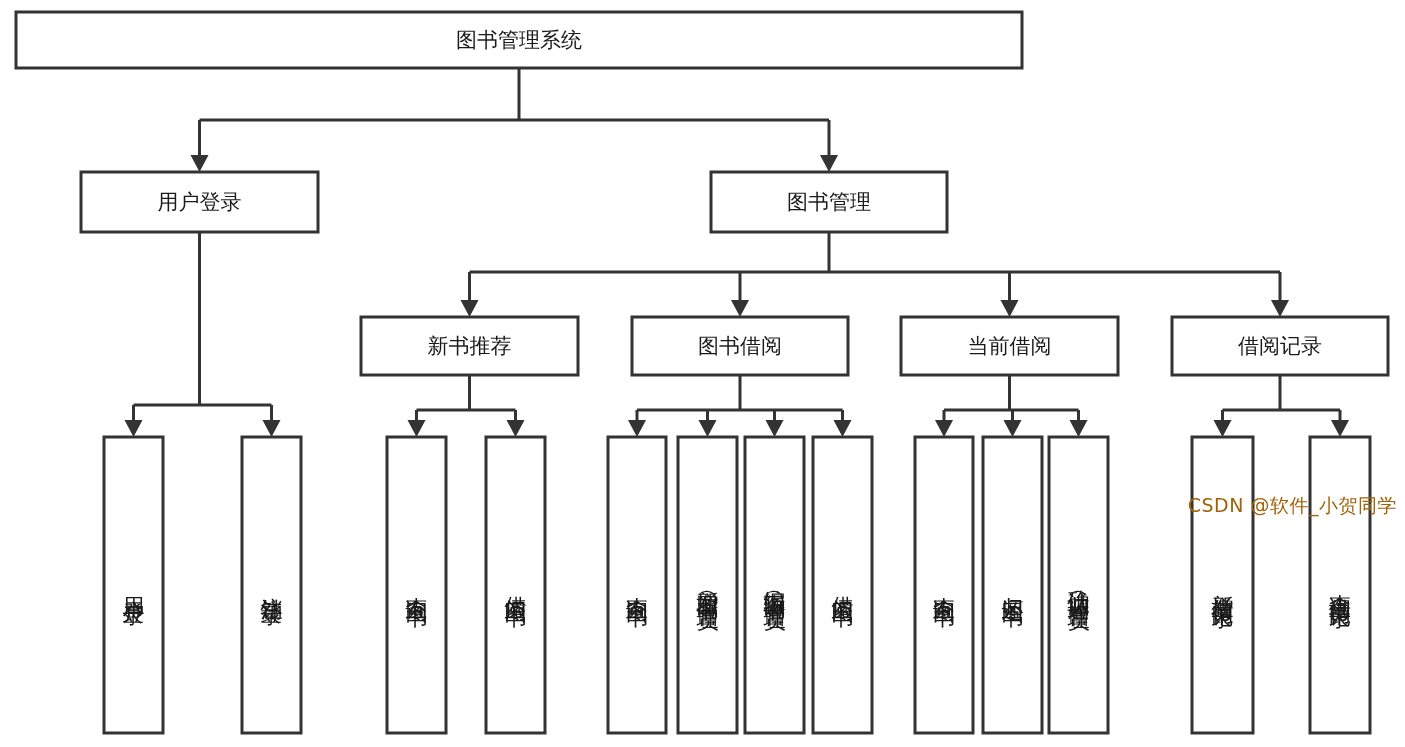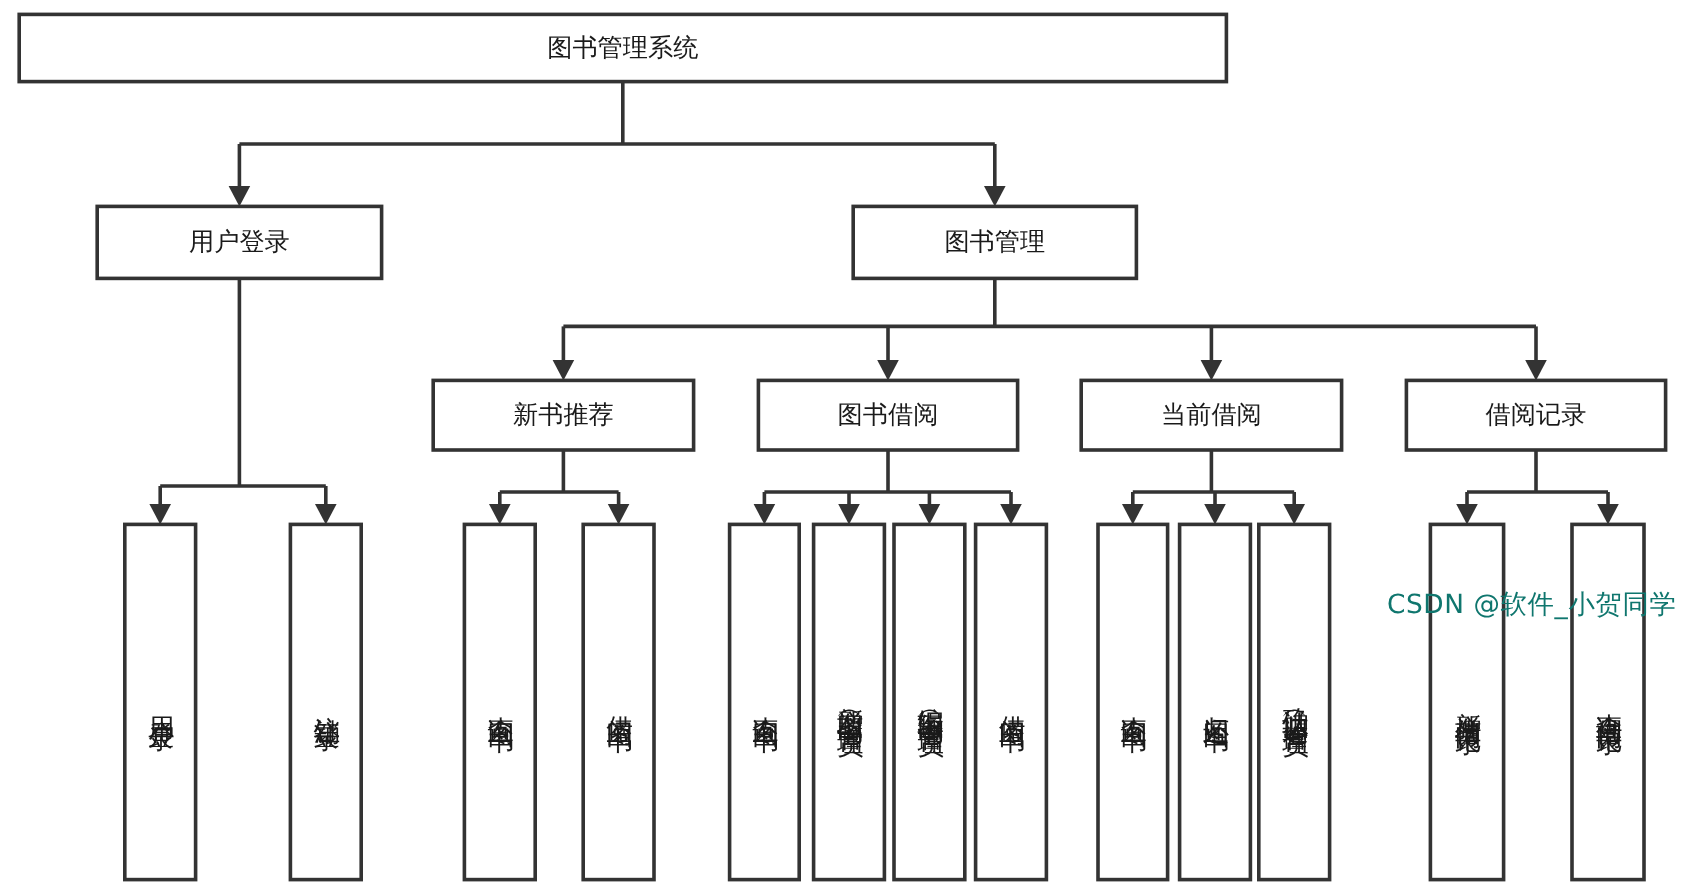--- a/index.html
+++ b/index.html
@@ -62,22 +62,22 @@
     justify-content: center;
     text-align: center;
     white-space: nowrap;
     pointer-events: none;
   }
   .watermark {
     position: absolute;
     right: 8px;
     bottom: 6px;
     font-family: "DejaVu Sans", "Liberation Sans", sans-serif;
-    font-size: 22px;
-    color: #0f766e;
+    font-size: 19px;
+    color: #a16207;
     letter-spacing: 0.5px;
     white-space: nowrap;
   }
 </style>
 </head>
 <body>
 
 <div id="diagram-root">
 
   <svg class="flow" viewBox="0 0 1405 747">

